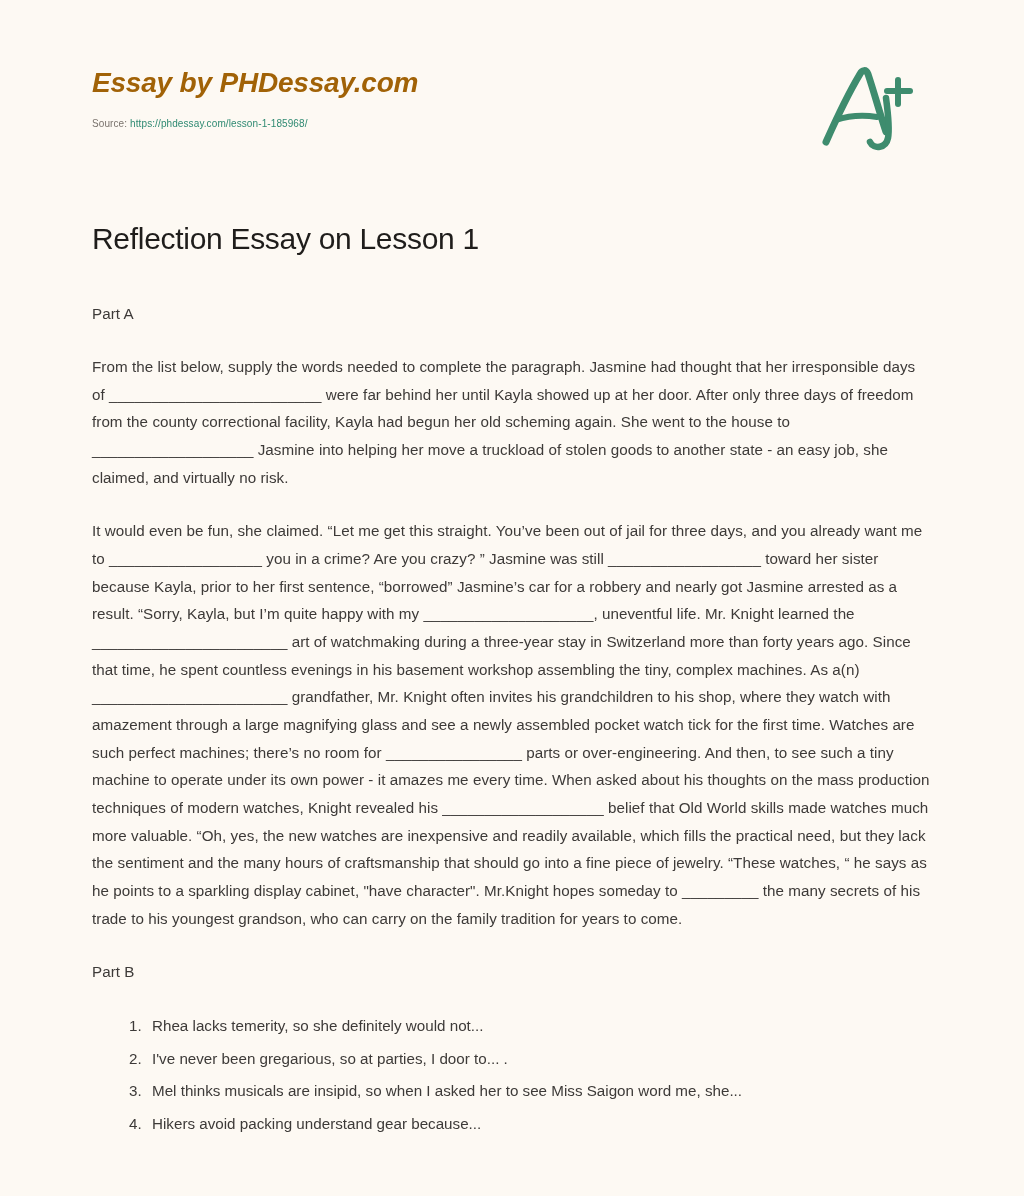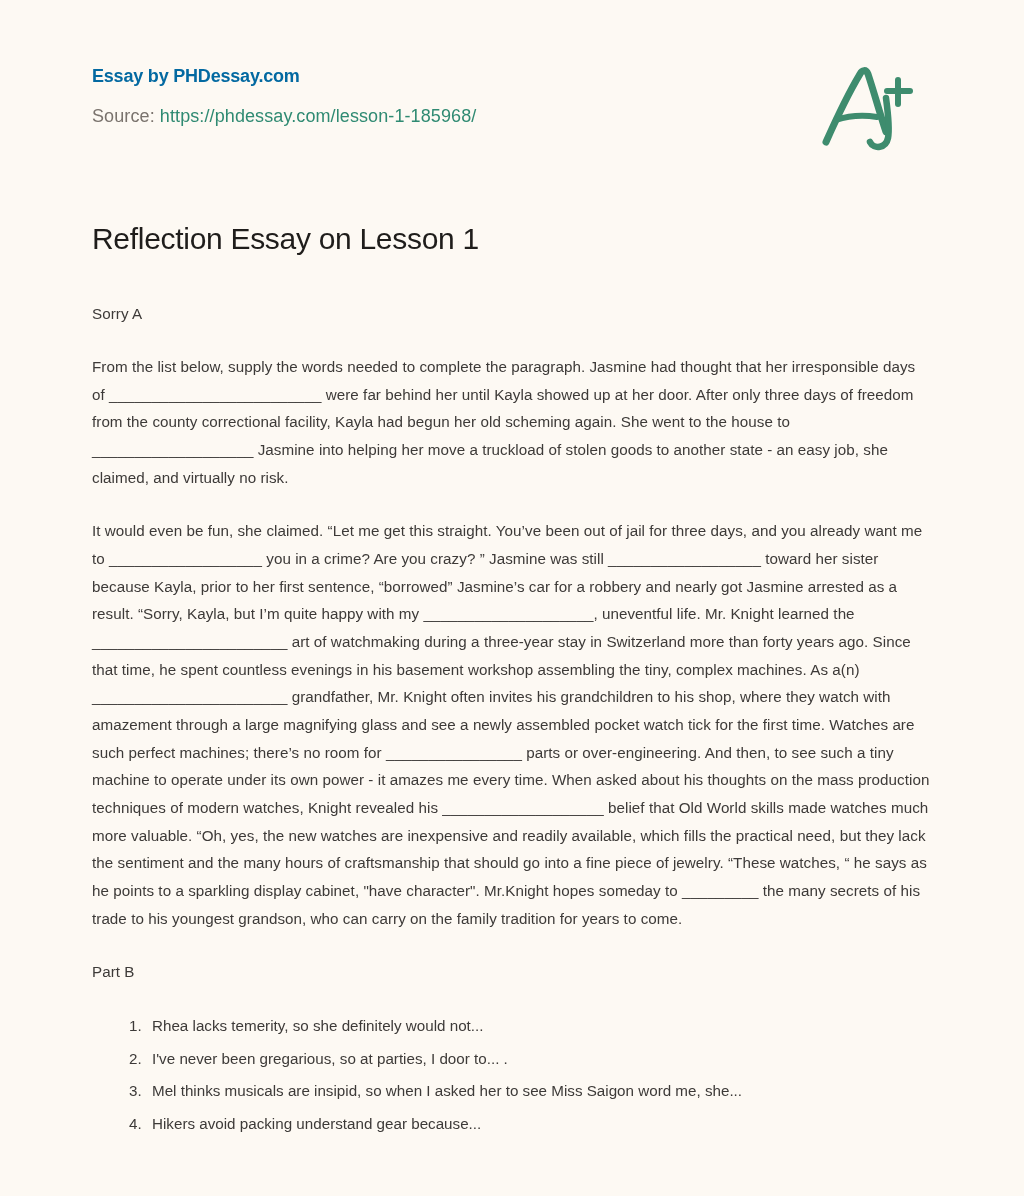--- a/index.html
+++ b/index.html
@@ -23,30 +23,31 @@
     padding: 0 92px;
   }
 
   
   .header {
     position: relative;
     padding-top: 66px;
     height: 176px;
   }
   .brand {
-    font-size: 18px;
+    font-size: 28px;
     font-weight: bold;
     letter-spacing: -0.2px;
-    color: #0369a1;
+    color: #a16207;
     line-height: 1.2;
     margin: 0;
+    font-style: italic;
   }
   .source-line {
     margin-top: 18px;
-    font-size: 18px;
+    font-size: 10px;
     color: #7a736d;
     letter-spacing: 0.1px;
   }
   .source-line .src-label { color: #7a736d; }
   .source-url {
     color: #2f8a72;
     text-decoration: none;
   }
 
   .logo {
@@ -115,21 +116,21 @@
           <path d="M86 22 L 86 46" stroke-width="6"></path>
           <path d="M75 33 L 98 33" stroke-width="6"></path>
         </g>
       </svg>
     </div>
   </div>
 
   <h2 class="doc-title">Reflection Essay on Lesson 1</h2>
 
   <div class="content">
-    <p class="part-label">Sorry A</p>
+    <p class="part-label">Part A</p>
     <p>From the list below, supply the words needed to complete the paragraph. Jasmine had thought that her irresponsible days of _________________________ were far behind her until Kayla showed up at her door. After only three days of freedom from the county correctional facility, Kayla had begun her old scheming again. She went to the house to ___________________ Jasmine into helping her move a truckload of stolen goods to another state - an easy job, she claimed, and virtually no risk.</p>
     <p>It would even be fun, she claimed. “Let me get this straight. You’ve been out of jail for three days, and you already want me to __________________ you in a crime? Are you crazy? ” Jasmine was still __________________ toward her sister because Kayla, prior to her first sentence, “borrowed” Jasmine’s car for a robbery and nearly got Jasmine arrested as a result. “Sorry, Kayla, but I’m quite happy with my ____________________, uneventful life. Mr. Knight learned the _______________________ art of watchmaking during a three-year stay in Switzerland more than forty years ago. Since that time, he spent countless evenings in his basement workshop assembling the tiny, complex machines. As a(n) _______________________ grandfather, Mr. Knight often invites his grandchildren to his shop, where they watch with amazement through a large magnifying glass and see a newly assembled pocket watch tick for the first time. Watches are such perfect machines; there’s no room for ________________ parts or over-engineering. And then, to see such a tiny machine to operate under its own power - it amazes me every time. When asked about his thoughts on the mass production techniques of modern watches, Knight revealed his ___________________ belief that Old World skills made watches much more valuable. “Oh, yes, the new watches are inexpensive and readily available, which fills the practical need, but they lack the sentiment and the many hours of craftsmanship that should go into a fine piece of jewelry. “These watches, “ he says as he points to a sparkling display cabinet, "have character". Mr.Knight hopes someday to _________ the many secrets of his trade to his youngest grandson, who can carry on the family tradition for years to come.</p>
 
     <p class="part-label">Part B</p>
 
     <ol class="sentence-list">
       <li>Rhea lacks temerity, so she definitely would not...</li>
       <li>I've never been gregarious, so at parties, I door to... .</li>
       <li>Mel thinks musicals are insipid, so when I asked her to see Miss Saigon word me, she...</li>
       <li>Hikers avoid packing understand gear because...</li>

